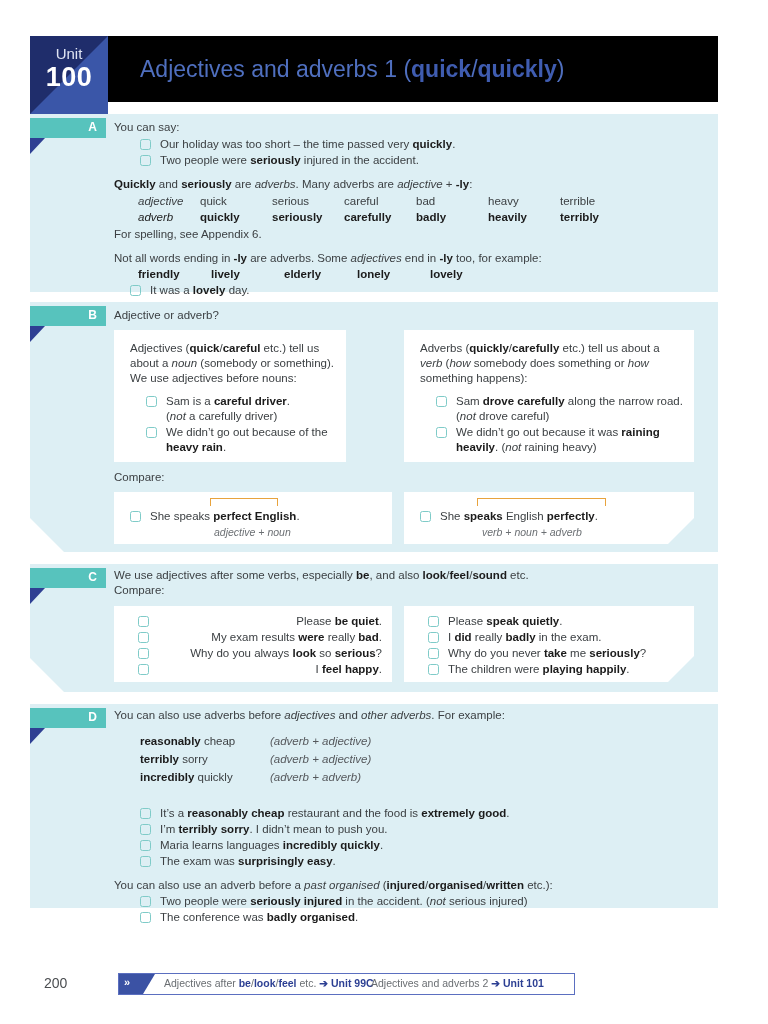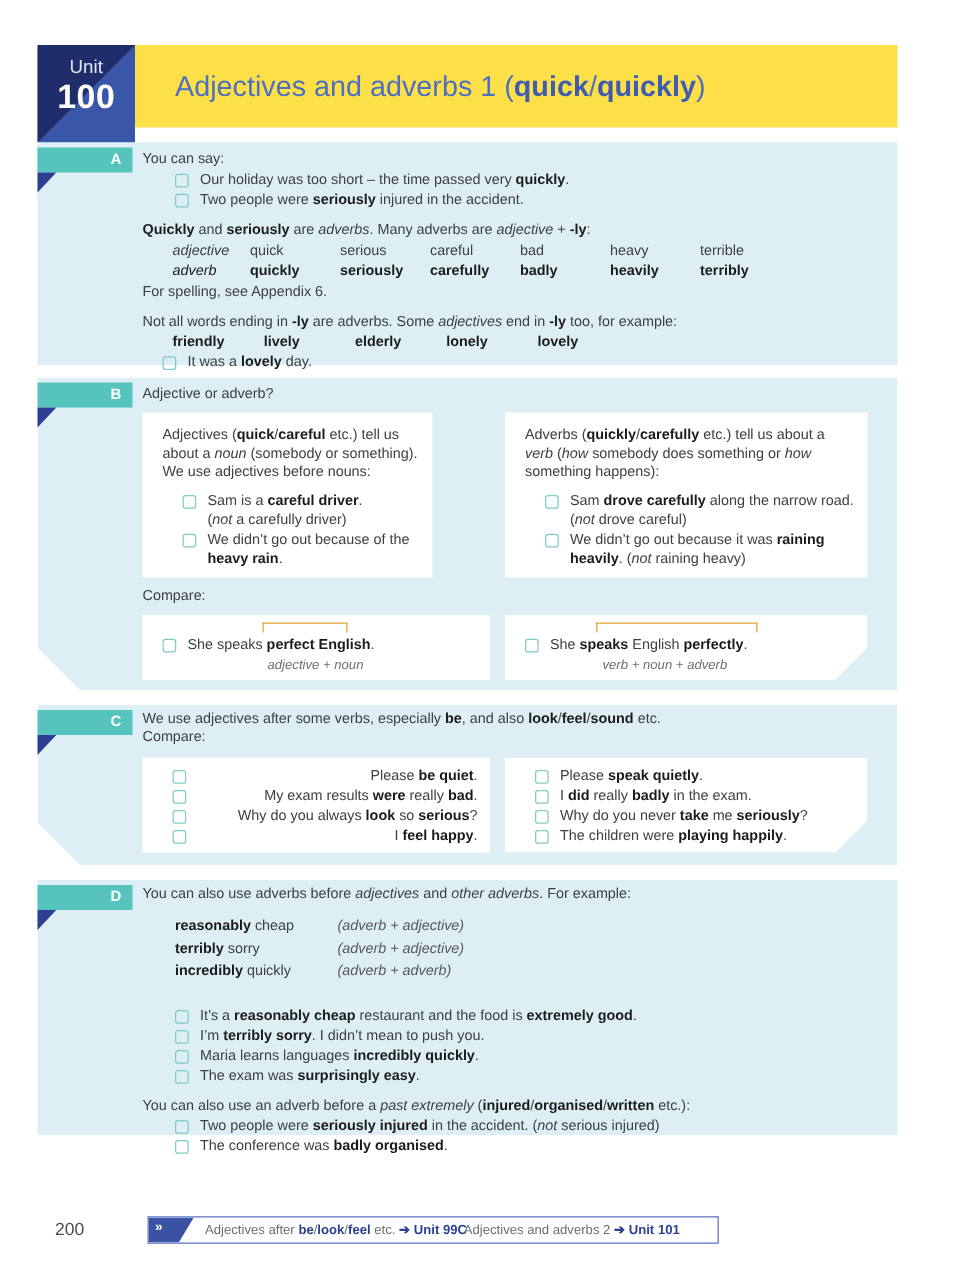--- a/index.html
+++ b/index.html
@@ -7,21 +7,21 @@
     width:768px;height:1024px;
     background:#ffffff;
     font-family:"Liberation Sans", sans-serif;
     color:#3c4043;
     -webkit-font-smoothing:antialiased;
   }
   .page{position:relative;width:768px;height:1024px;overflow:hidden;}
 
   
   .header{position:absolute;left:30px;top:36px;width:688px;height:66px;}
-  .title-bar{position:absolute;left:78px;top:0;right:0;height:66px;background:#fde047;}
+  .title-bar{position:absolute;left:78px;top:0;right:0;height:66px;background:#000000;}
   .title-text{
     position:absolute;left:32px;top:50%;transform:translateY(-50%);
     font-size:23px;color:#4f6fbf;font-weight:400;white-space:nowrap;
   }
   .title-text b{font-weight:700;color:#3f5cb0;}
   .unit-box{
     position:absolute;left:0;top:0;width:78px;height:78px;
     background:#3a56a8;overflow:hidden;
   }
   .unit-box:before{
@@ -327,21 +327,21 @@
       </table>
 
     <div style="margin-top:19px;margin-left:26px;">
       <div class="li bul"><span class="bullet"></span><span>It’s a </span><b>reasonably cheap</b><span> restaurant and the food is </span><b>extremely good</b><span>.</span></div>
       <div class="li bul"><span class="bullet"></span><span>I’m </span><b>terribly sorry</b><span>.  I didn’t mean to push you.</span></div>
       <div class="li bul"><span class="bullet"></span><span>Maria learns languages </span><b>incredibly quickly</b><span>.</span></div>
       <div class="li bul"><span class="bullet"></span><span>The exam was </span><b>surprisingly easy</b><span>.</span></div>
     </div>
 
     <div style="margin-top:9px;">
-      <span>You can also use an adverb before a </span><i>past extremely</i><span> (</span><b>injured</b><span>/</span><b>organised</b><span>/</span><b>written</b><span> etc.):</span>
+      <span>You can also use an adverb before a </span><i>past organised</i><span> (</span><b>injured</b><span>/</span><b>organised</b><span>/</span><b>written</b><span> etc.):</span>
     </div>
     <div style="margin-top:1px;margin-left:26px;">
       <div class="li bul"><span class="bullet"></span><span>Two people were </span><b>seriously injured</b><span> in the accident.  </span>(<i>not</i><span> serious injured</span>)</div>
       <div class="li bul"><span class="bullet"></span><span>The conference was </span><b>badly organised</b><span>.</span></div>
     </div>
   </div>
 
   <div class="pagenum">200</div>
   <div class="fbar">
     <div class="fchev">

